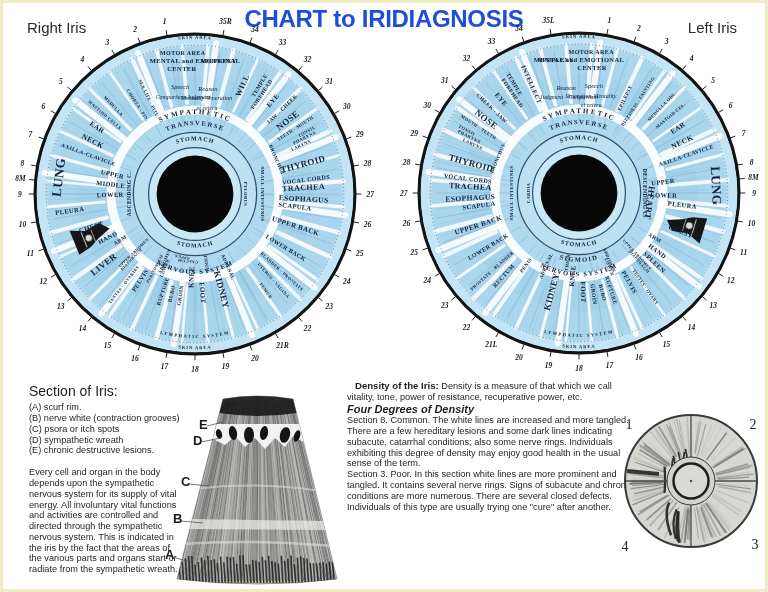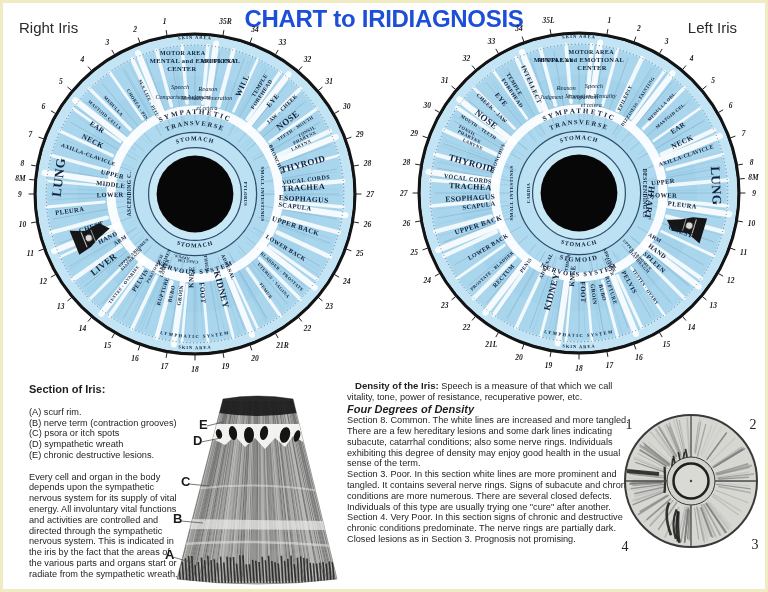--- a/index.html
+++ b/index.html
@@ -1,29 +1,29 @@
 <!DOCTYPE html>
 <html><head>
 <meta charset="utf-8">
 <style>
   html,body{margin:0;padding:0;background:#888;}
   #page{position:relative;width:768px;height:592px;background:#ffffff;border:3px solid #f0ecc2;
         box-sizing:border-box;overflow:hidden;font-family:"Liberation Sans",sans-serif;}
   .title{position:absolute;top:2px;left:0;right:0;text-align:center;font-size:24px;font-weight:bold;
          letter-spacing:-0.3px;color:#1d4ed8;}
   .iris-cap{position:absolute;top:16px;font-size:15px;color:#2a2a2a;}
-  #cap-right{left:16px;}
+  #cap-right{left:24px;}
   #cap-left{right:28px;text-align:right;}
   svg{position:absolute;}
   #iris-right{left:2px;top:1px;width:380px;height:380px;}
   #iris-left{left:386px;top:0px;width:380px;height:380px;}
   #fan-fig{left:160px;top:386px;width:186px;height:200px;}
   #quad-fig{left:610px;top:390px;width:152px;height:170px;}
   #section-block{position:absolute;left:26px;top:380px;width:152px;font-size:9.2px;line-height:1.17;color:#1e1e1e;}
-  #section-block .h{font-weight:bold;font-size:11px;margin-bottom:11px;}
+  #section-block .h{font-weight:normal;font-size:14px;margin-bottom:3px;}
   #section-block .li{margin:0;}
   #section-block .para{margin:11px 0 0 0;}
   #density-block{position:absolute;left:344px;top:377px;width:290px;font-size:9.2px;line-height:1.17;color:#1e1e1e;}
   #density-block p{margin:0;}
   #density-block .h2{font-weight:bold;font-size:11px;font-style:italic;}
   b{font-size:9.6px;padding-left:8px;}
 </style>
 </head>
 <body>
 
@@ -716,21 +716,21 @@
         <line x1="135.27677706789302" y1="39.64918067425464" x2="133.08784815060875" y2="33.635147901224826" stroke="#222" stroke-width="1"></line>
         <text x="130.07807088934288" y="27.865852838308854" text-anchor="middle" font-size="7.5" font-family="&quot;Liberation Serif&quot;,serif" font-weight="bold" font-style="italic" fill="#1a1a1a">34</text>
         <line x1="162.216291573291" y1="32.43075951804673" x2="161.10494323622262" y2="26.12798989876859" stroke="#222" stroke-width="1"></line>
         <text x="159.57683927275363" y="19.961681672261193" text-anchor="middle" font-size="7.5" font-family="&quot;Liberation Serif&quot;,serif" font-weight="bold" font-style="italic" fill="#1a1a1a">35L</text>
       </g>
     </svg>
 
   <div id="section-block">
     <div class="h">Section of Iris:</div>
     <div class="li">(A) scurf rim.</div>
-    <div class="li">(B) nerve term (contraction grooves)</div>
+    <div class="li">(B) nerve white (contraction grooves)</div>
     <div class="li">(C) psora or itch spots</div>
     <div class="li">(D) sympathetic wreath</div>
     <div class="li">(E) chronic destructive lesions.</div>
     <p class="para">Every cell and organ in the body depends upon the sympathetic nervous system for its supply of vital energy. All involuntary vital functions and activities are controlled and directed through the sympathetic nervous system. This is indicated in the iris by the fact that the areas of the various parts and organs start or radiate from the sympathetic wreath.</p>
   </div>
 
   <svg id="fan-fig" viewBox="0 0 186 200">
       <defs>
         <clipPath id="fanclip">
           <path d="M60,10 Q95,4 130,10 L174,190 Q95,200 14,190 Z"></path>
@@ -948,25 +948,24 @@
         <text x="18" y="97">C</text>
         <line x1="26" y1="95" x2="46" y2="97" stroke="#555" stroke-width="0.8"></line>
         <text x="10" y="134">B</text>
         <line x1="18" y1="132" x2="40" y2="134" stroke="#555" stroke-width="0.8"></line>
         <text x="2" y="170">A</text>
         <line x1="10" y1="168" x2="30" y2="174" stroke="#555" stroke-width="0.8"></line>
       </g>
     </svg>
 
   <div id="density-block">
-    <p><b>Density of the Iris:</b> <span>Speech is a measure of that which we call vitality, tone, power of resistance, recuperative power, etc.</span></p>
+    <p><b>Density of the Iris:</b> <span>Density is a measure of that which we call vitality, tone, power of resistance, recuperative power, etc.</span></p>
     <div class="h2">Four Degrees of Density</div>
     <p>Section 8. Common. The white lines are increased and more tangled. There are a few hereditary lesions and some dark lines indicating subacute, catarrhal conditions; also some nerve rings. Individuals exhibiting this degree of density may enjoy good health in the usual sense of the term.</p>
     <p>Section 3. Poor. In this section white lines are more prominent and tangled. It contains several nerve rings. Signs of subacute and chronic conditions are more numerous. There are several closed defects. Individuals of this type are usually trying one "cure" after another.</p>
-    <p>Section 4. Very Poor. In this section signs of chronic and destructive chronic conditions predominate. The nerve rings are partially dark. Closed lesions as in Section 3. Prognosis not promising.</p>
   </div>
 
   <svg id="quad-fig" viewBox="0 0 152 170">
       <defs>
         <clipPath id="qclip">
           <circle cx="78" cy="88" r="65"></circle>
         </clipPath>
       </defs>
       <circle cx="78" cy="88" r="66" fill="#d7d7d2" stroke="#3a3a3a" stroke-width="2"></circle>
       <g clip-path="url(#qclip)">

